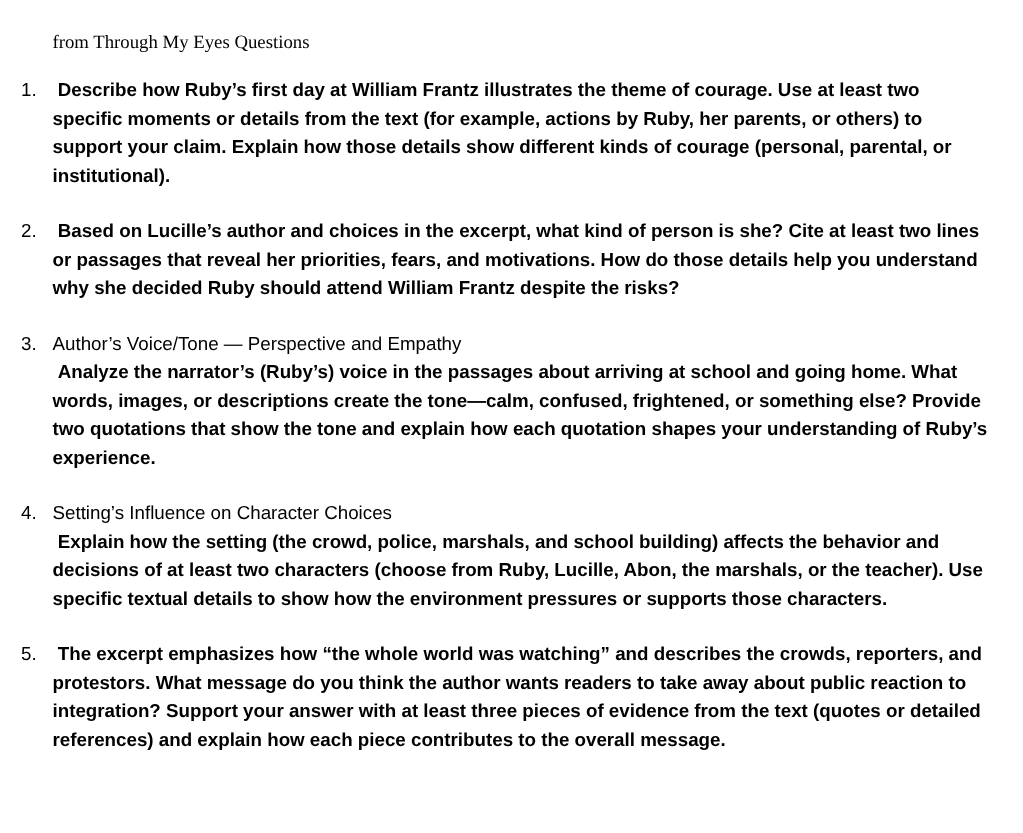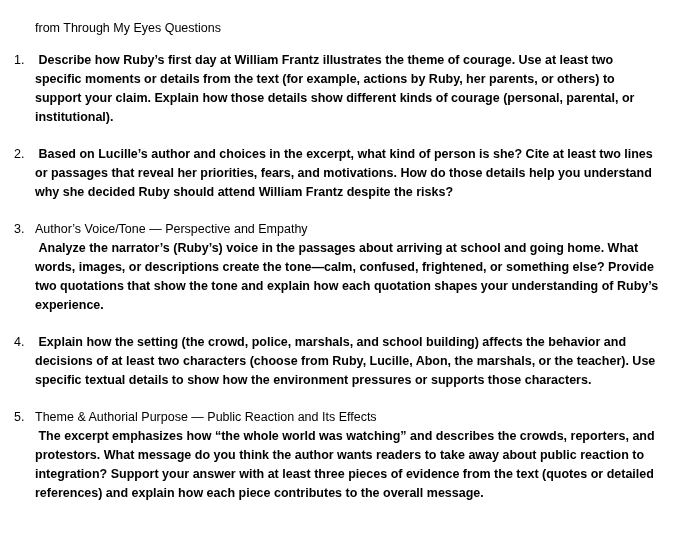--- a/index.html
+++ b/index.html
@@ -18,20 +18,21 @@
     }
     .doc {
       box-sizing: border-box;
       width: 682px;
       height: 555px;
       padding: 19px 20px 0 14px;
     }
     .doc-header {
       margin-left: 21px;
       margin-bottom: 13px;
+      font-family: Liberation Serif, serif;
     }
     .q-list {
       margin: 0;
       padding: 0;
       list-style: none;
     }
     .q-item {
       display: flex;
       margin-bottom: 18px;
     }
@@ -78,27 +79,27 @@
       <span class="q-num">3.</span>
       <div class="q-content">
         <div class="q-title">Author’s Voice/Tone — Perspective and Empathy</div>
         <div class="q-body"> Analyze the narrator’s (Ruby’s) voice in the passages about arriving at school and going home. What words, images, or descriptions create the tone—calm, confused, frightened, or something else? Provide two quotations that show the tone and explain how each quotation shapes your understanding of Ruby’s experience.</div>
       </div>
     </li>
 
     <li class="q-item">
       <span class="q-num">4.</span>
       <div class="q-content">
+        <div class="q-title">Setting’s Influence on Character Choices</div>
         <div class="q-body"> Explain how the setting (the crowd, police, marshals, and school building) affects the behavior and decisions of at least two characters (choose from Ruby, Lucille, Abon, the marshals, or the teacher). Use specific textual details to show how the environment pressures or supports those characters.</div>
       </div>
     </li>
 
     <li class="q-item">
       <span class="q-num">5.</span>
       <div class="q-content">
-        <div class="q-title">Theme &amp; Authorial Purpose — Public Reaction and Its Effects</div>
         <div class="q-body"> The excerpt emphasizes how “the whole world was watching” and describes the crowds, reporters, and protestors. What message do you think the author wants readers to take away about public reaction to integration? Support your answer with at least three pieces of evidence from the text (quotes or detailed references) and explain how each piece contributes to the overall message.</div>
       </div>
     </li>
 
   </ol>
 
 </div>
 
 </body></html>

